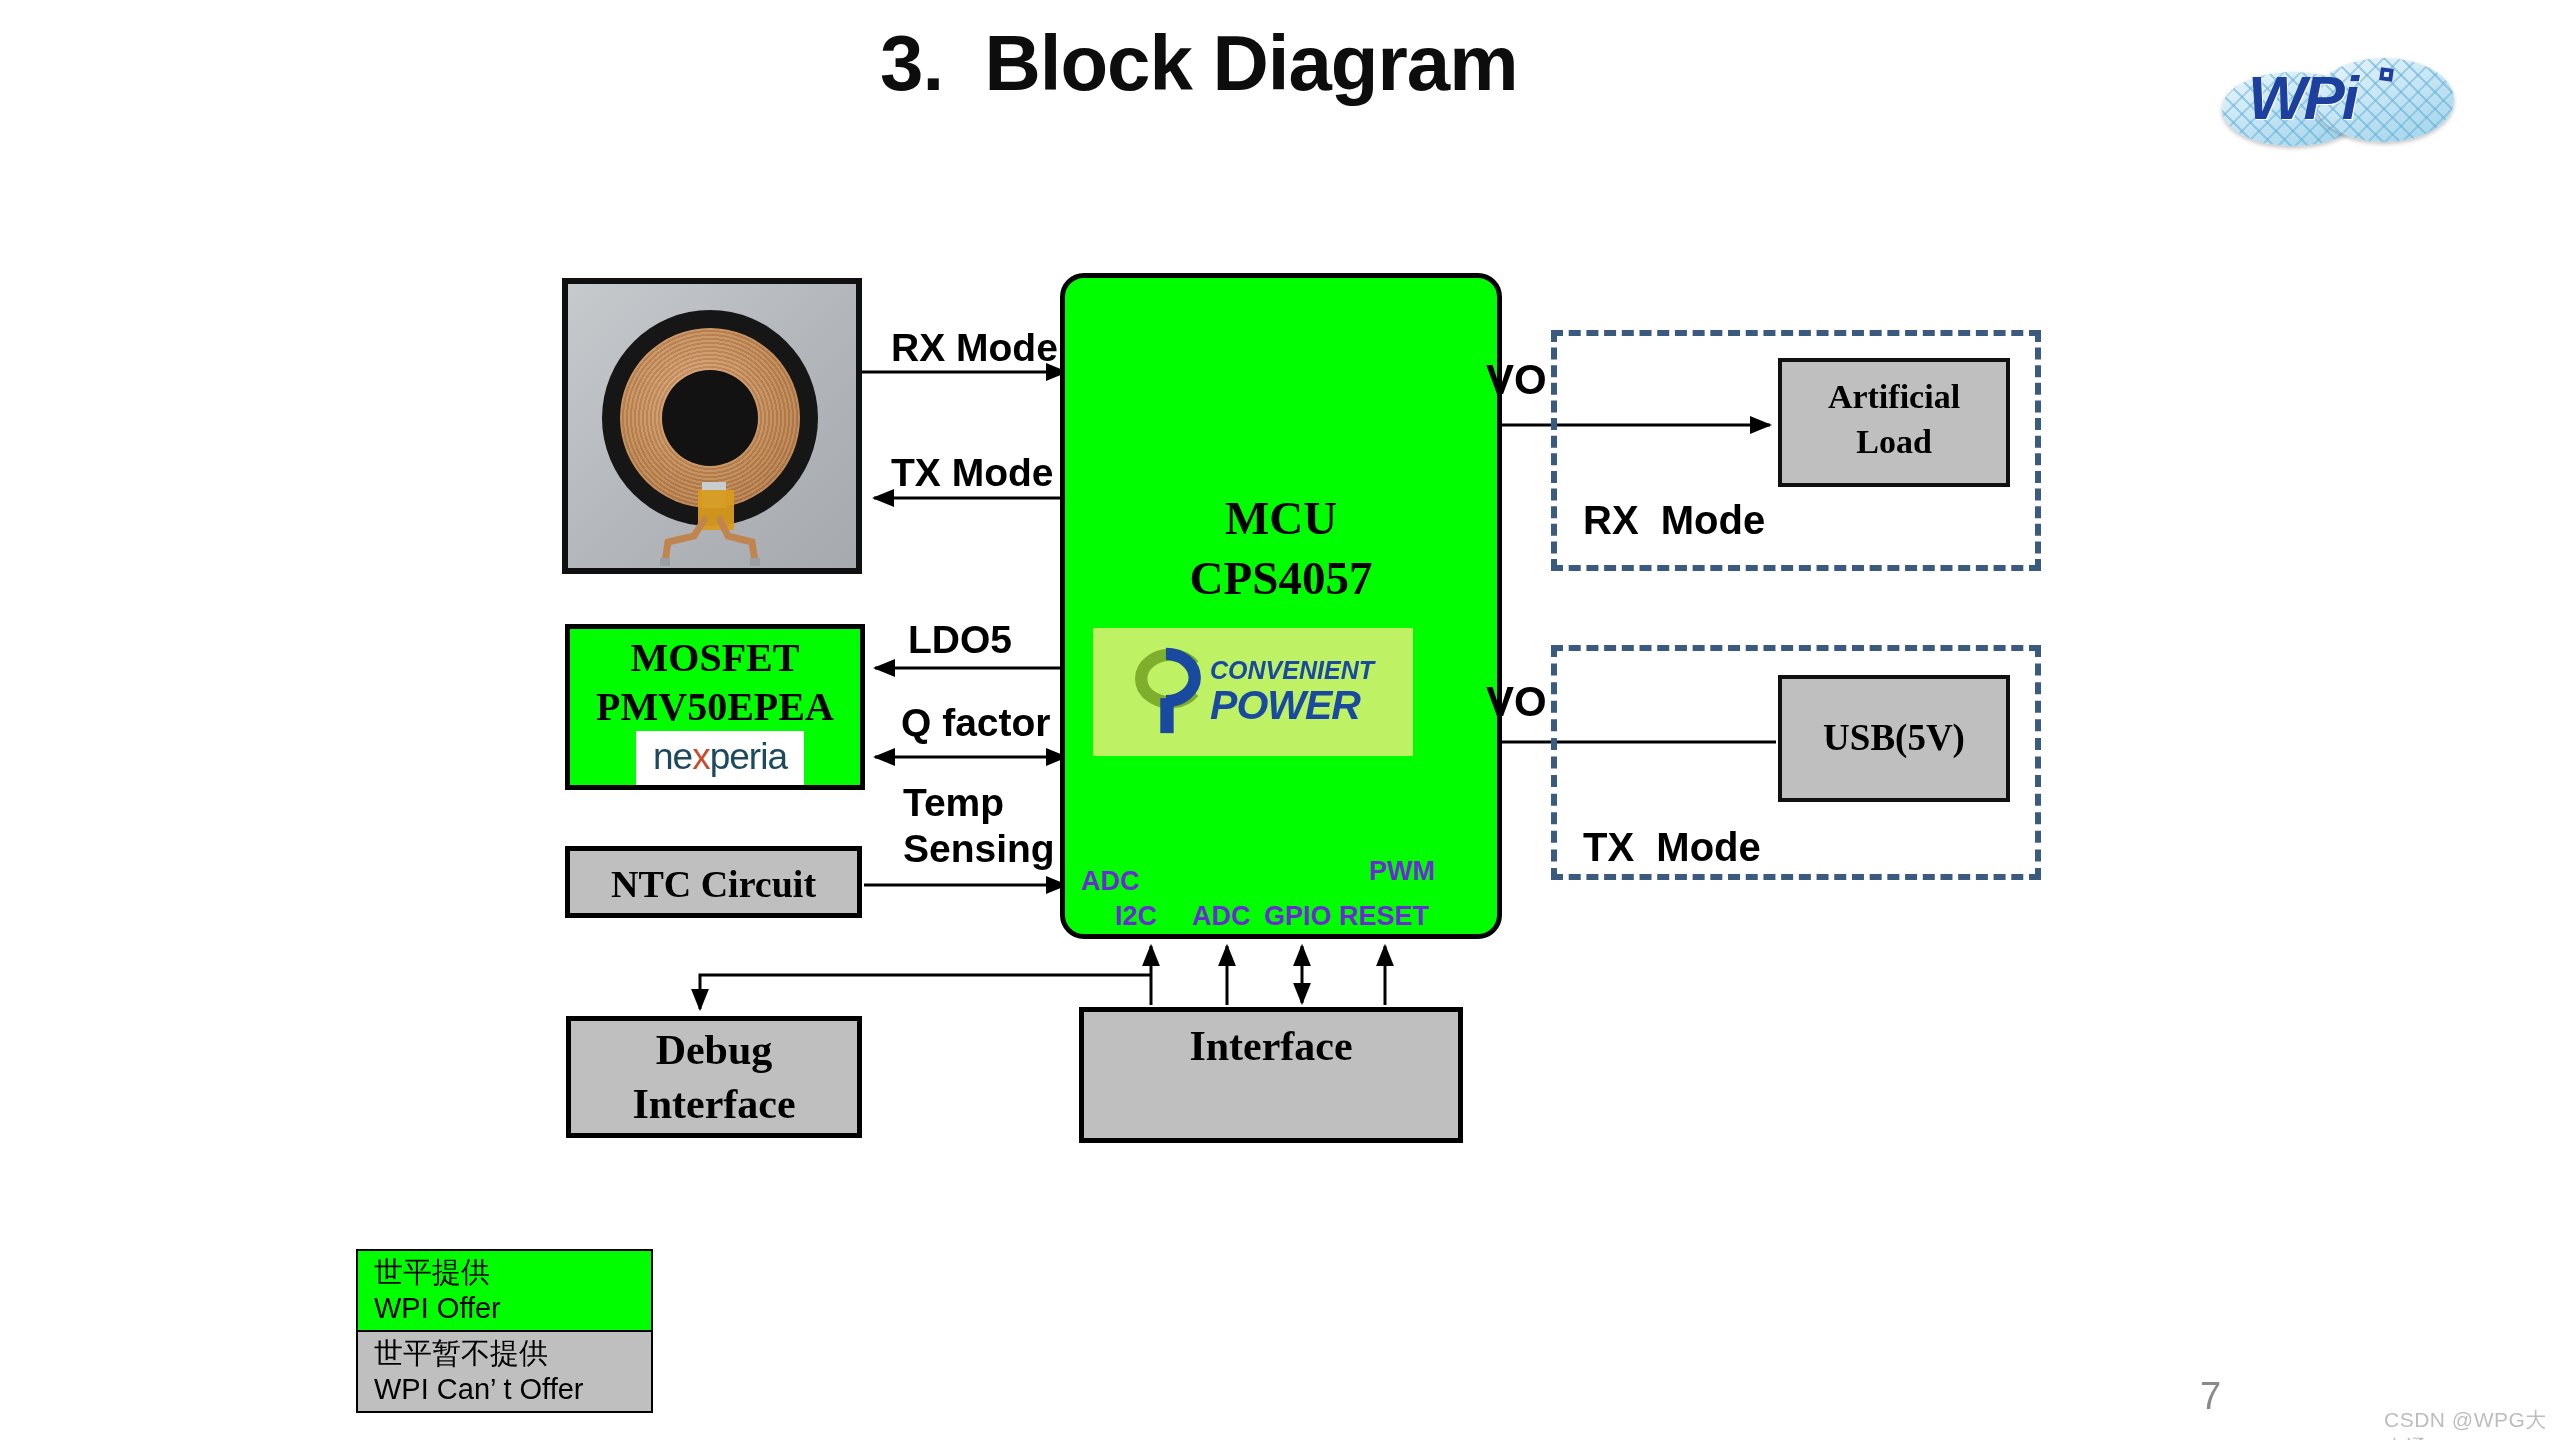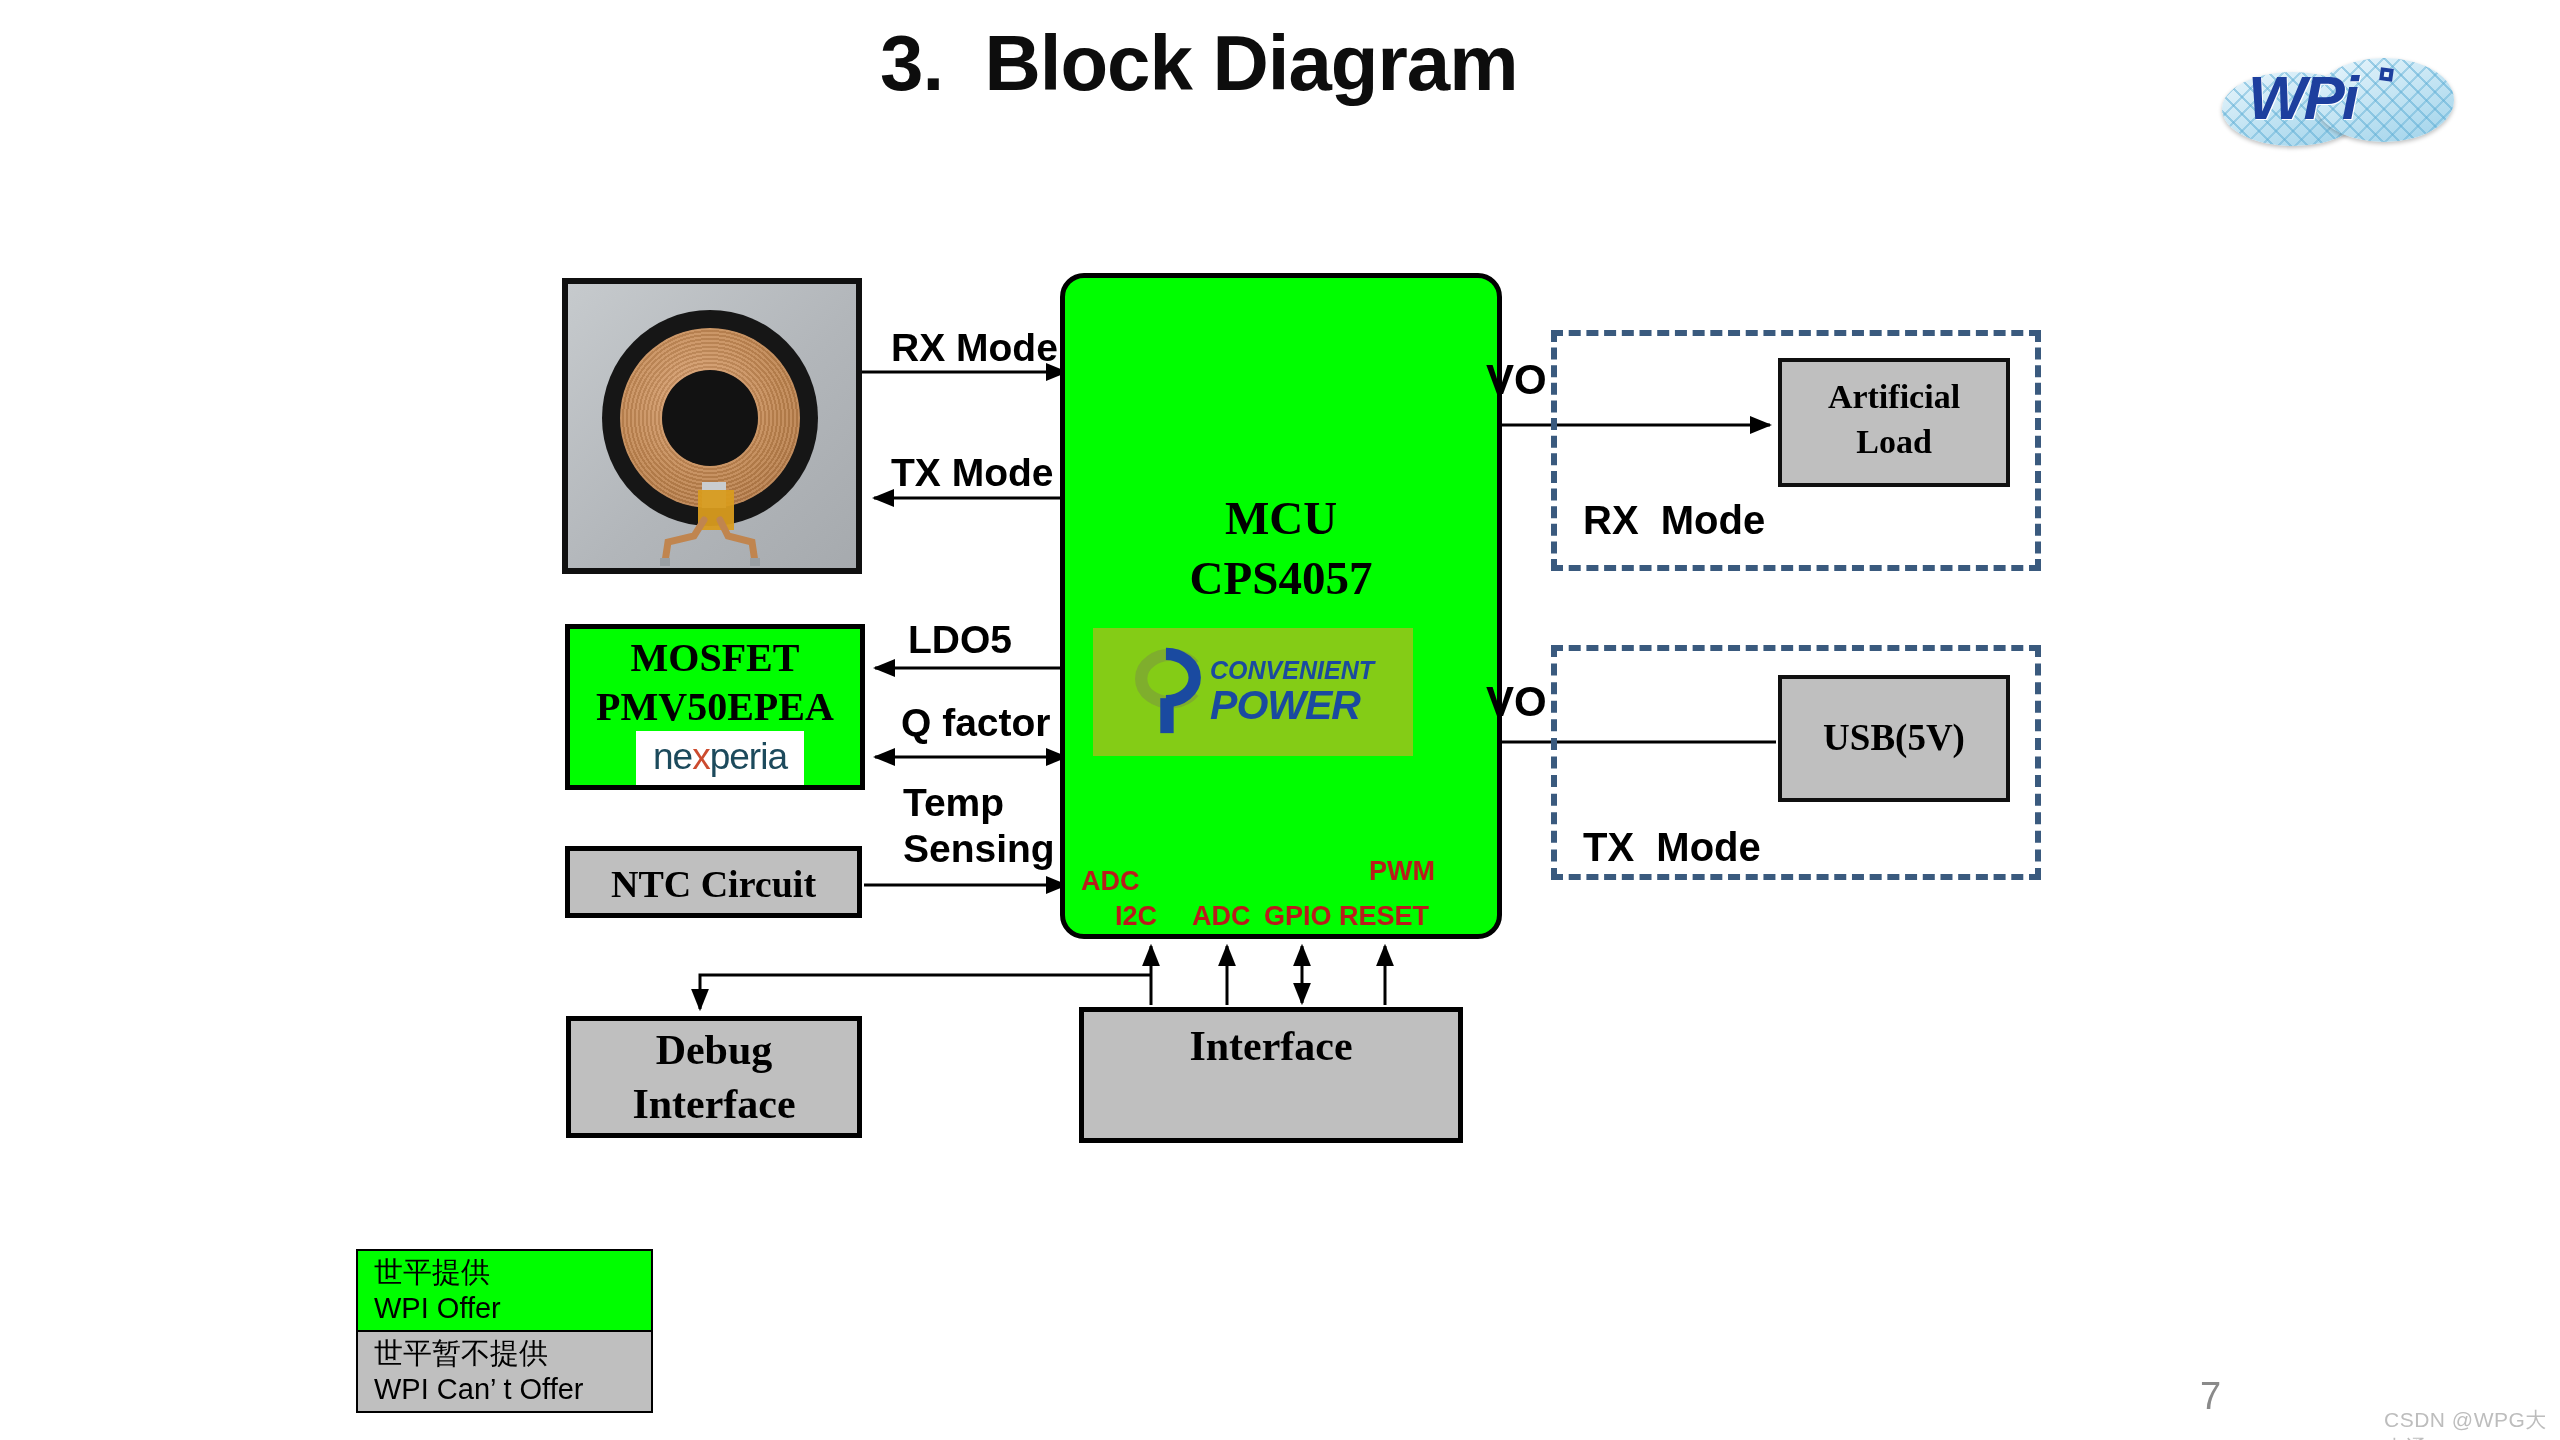--- a/index.html
+++ b/index.html
@@ -40,26 +40,26 @@
       repeating-radial-gradient(circle, rgba(255,255,255,.10) 0 2px, rgba(0,0,0,.08) 2px 4px),
       radial-gradient(circle at 42% 38%, #d9a172 0%, #c0854f 55%, #ad7343 100%);}
   .coil .hole{position:absolute;left:42px;top:42px;width:96px;height:96px;border-radius:50%;background:#121212;}
   .coil .notch{position:absolute;left:134px;top:198px;width:24px;height:26px;background:#c9cdd0;}
   .coil .tape{position:absolute;left:130px;top:206px;width:36px;height:40px;background:#d89b1e;opacity:.95;}
   
   .block{position:absolute;border:5px solid #000;text-align:center;color:#000;}
   .serif{font-family:"Liberation Serif",serif;font-weight:700;}
   .mcu{left:1060px;top:273px;width:442px;height:666px;background:var(--green);border-radius:24px;}
   .mcu .name{position:absolute;left:0;right:0;top:210px;font-size:47px;line-height:60px;}
-  .cp{position:absolute;left:28px;top:350px;width:320px;height:128px;background:#84cc16;
+  .cp{position:absolute;left:28px;top:350px;width:320px;height:128px;background:#bef264;
     display:flex;align-items:center;justify-content:center;gap:6px;}
   .cp .cptxt{text-align:left;color:#1a4aa0;font-style:italic;font-weight:800;line-height:1;}
   .cp .cptxt .t1{font-size:25px;letter-spacing:0;}
   .cp .cptxt .t2{font-size:41px;letter-spacing:-1px;margin-top:2px;}
-  .pin{position:absolute;font-size:27px;font-weight:700;color:#b91c1c;text-align:center;}
+  .pin{position:absolute;font-size:27px;font-weight:700;color:#6d28d9;text-align:center;}
   .mosfet{left:565px;top:624px;width:300px;height:166px;background:var(--green);}
   .mosfet .name{position:absolute;left:0;right:0;top:4px;font-size:40px;line-height:49px;}
   .nexp{position:absolute;left:66px;top:102px;width:168px;height:54px;background:#fff;
     font-size:37px;font-weight:500;line-height:52px;color:#1c4a5c;letter-spacing:-1px;}
   .nexp .x{color:#cc4b2f;}
   .ntc{left:565px;top:846px;width:297px;height:72px;background:var(--gray);}
   .ntc .name{font-size:38px;line-height:66px;}
   .debug{left:566px;top:1016px;width:296px;height:122px;background:var(--gray);}
   .debug .name{position:absolute;left:0;right:0;top:2px;font-size:42px;line-height:54px;}
   .io{left:1079px;top:1007px;width:384px;height:136px;background:var(--gray);}

